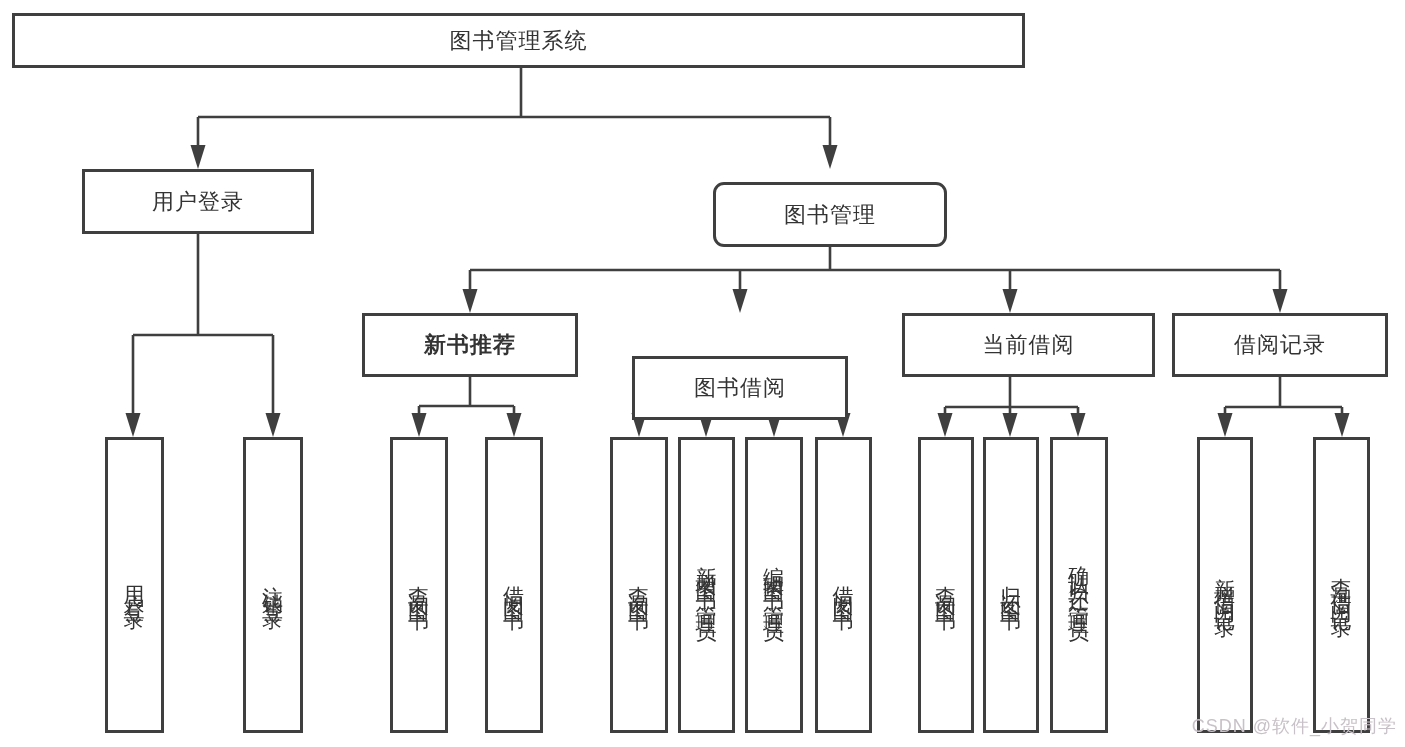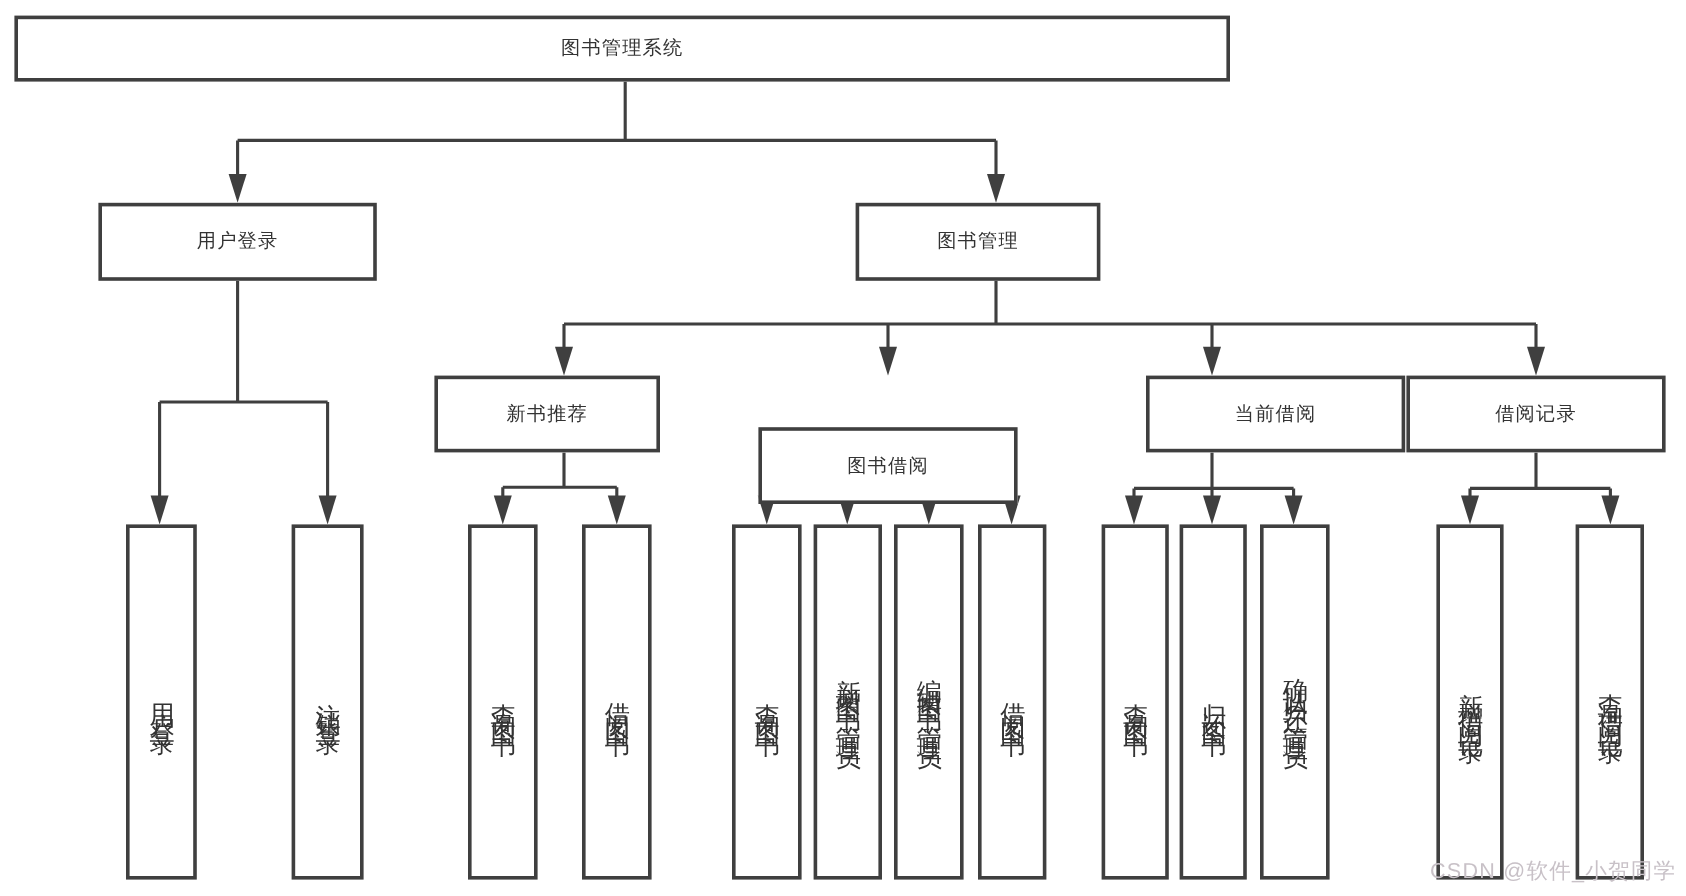--- a/index.html
+++ b/index.html
@@ -36,21 +36,21 @@
   .node, .vnode {
     position: absolute;
     box-sizing: border-box;
     border: 3px solid var(--line);
     background: #fff;
     display: flex;
     align-items: center;
     justify-content: center;
   }
   .node {
-    font-size: 16px;
+    font-size: 22px;
     letter-spacing: 1px;
     white-space: nowrap;
   }
   .vnode span {
     writing-mode: vertical-rl;
     text-orientation: mixed;
     font-size: 21px;
     letter-spacing: 8px;
     line-height: 1;
   }
@@ -101,25 +101,25 @@
     <polygon class="ah" points="1070.5,413 1085.5,413 1078,437"></polygon>
 
     <path class="c" d="M1280 377 V407 M1225 407 H1342 M1225 407 V417 M1342 407 V417"></path>
     <polygon class="ah" points="1217.5,413 1232.5,413 1225,437"></polygon>
     <polygon class="ah" points="1334.5,413 1349.5,413 1342,437"></polygon>
   </svg>
 
   <div class="node" style="left:12px; top:13px; width:1013px; height:55px;">图书管理系统</div>
 
   <div class="node" style="left:82px; top:169px; width:232px; height:65px;">用户登录</div>
-  <div class="node" style="left:713px; top:169px; width:204px; height:65px;">图书管理</div>
+  <div class="node" style="left:713px; top:182px; width:234px; height:65px;border-radius:11px;">图书管理</div>
 
-  <div class="node" style="left:362px; top:313px; width:188px; height:64px;">新书推荐</div>
+  <div class="node" style="left:362px; top:313px; width:216px; height:64px;font-weight:bold;">新书推荐</div>
   <div class="node" style="left:632px; top:313px; width:216px; height:64px;margin-top:43px;">图书借阅</div>
-  <div class="node" style="left:955px; top:313px; width:216px; height:64px;">当前借阅</div>
+  <div class="node" style="left:902px; top:313px; width:253px; height:64px;">当前借阅</div>
   <div class="node" style="left:1172px; top:313px; width:216px; height:64px;">借阅记录</div>
 
   <div class="vnode" style="left:105px; top:437px; width:59px; height:296px;">
     <span>用户登录</span>
   </div>
   <div class="vnode" style="left:243px; top:437px; width:60px; height:296px;">
     <span>注销登录</span>
   </div>
 
   <div class="vnode" style="left:390px; top:437px; width:58px; height:296px;">

